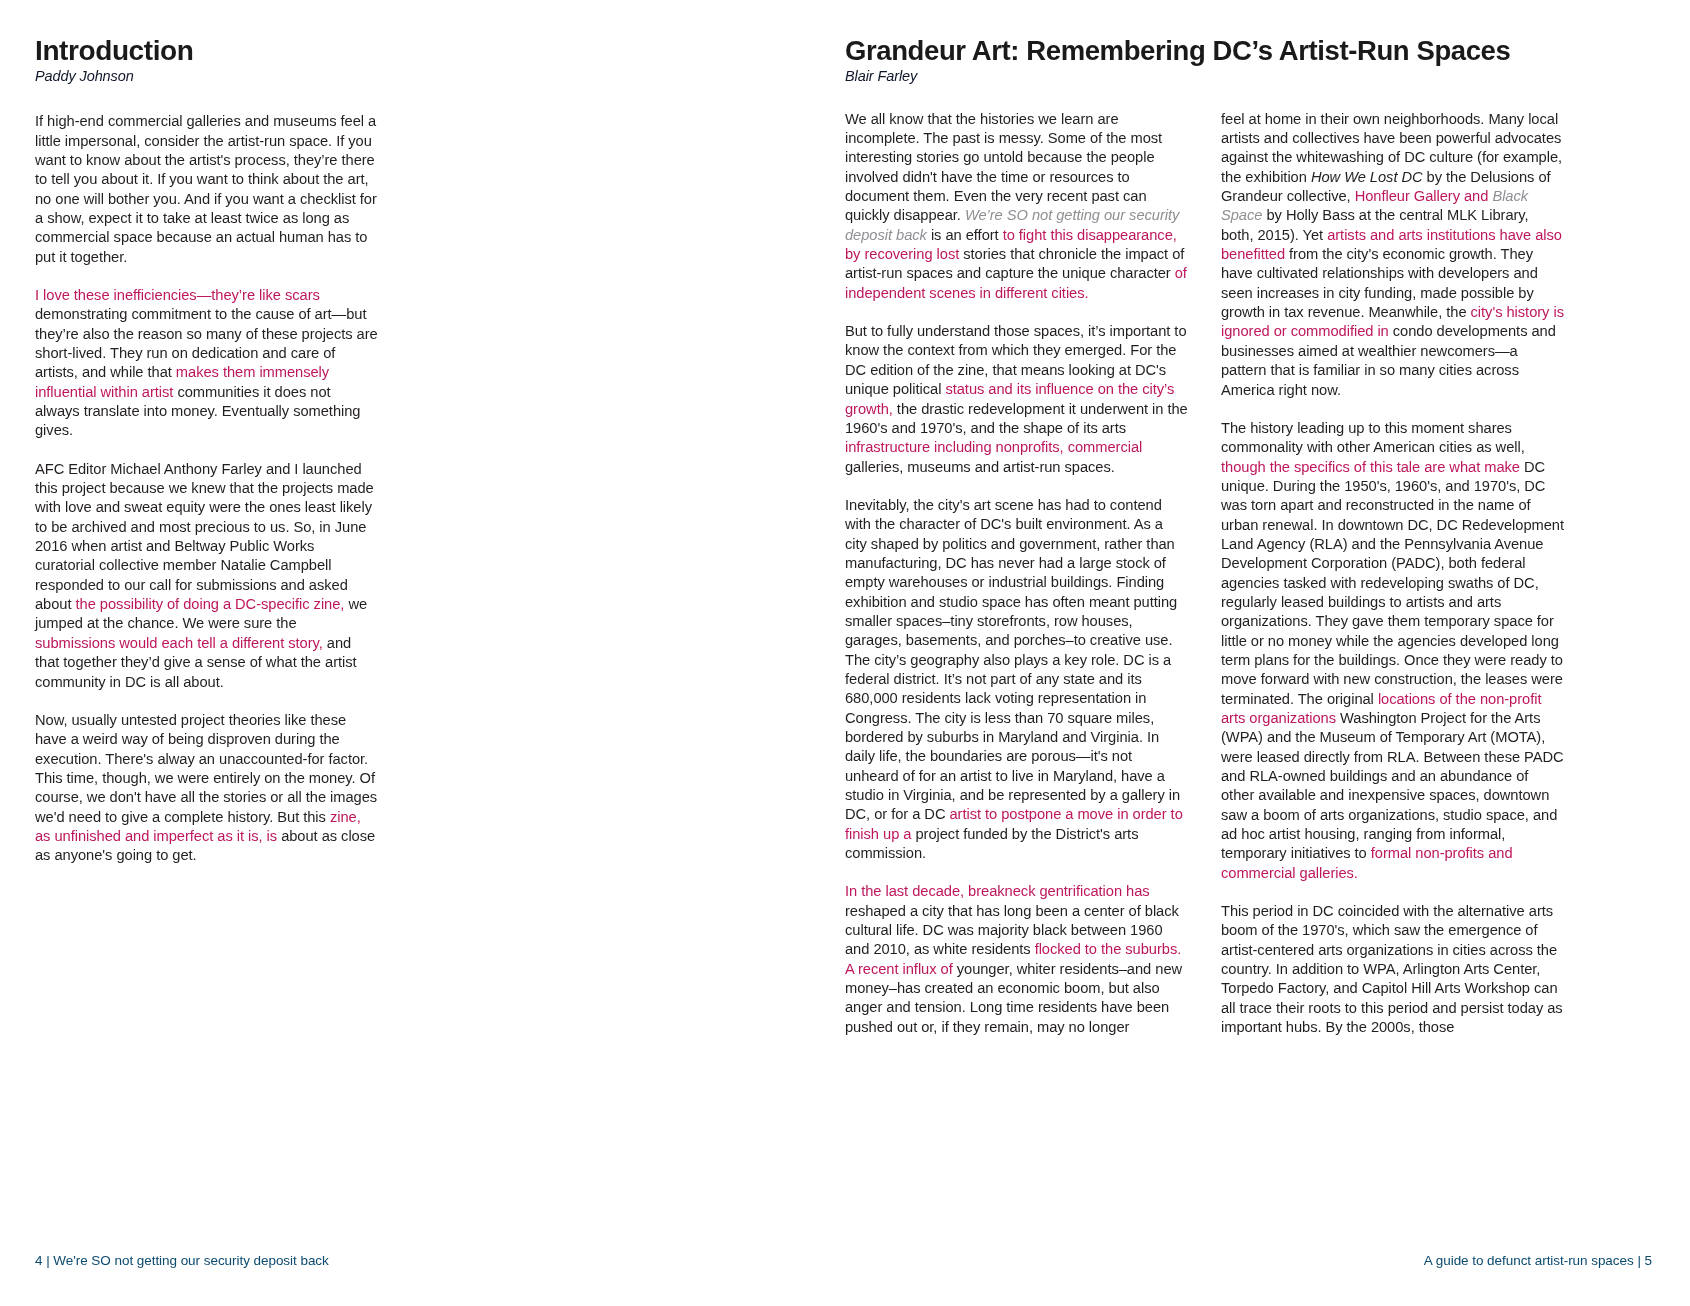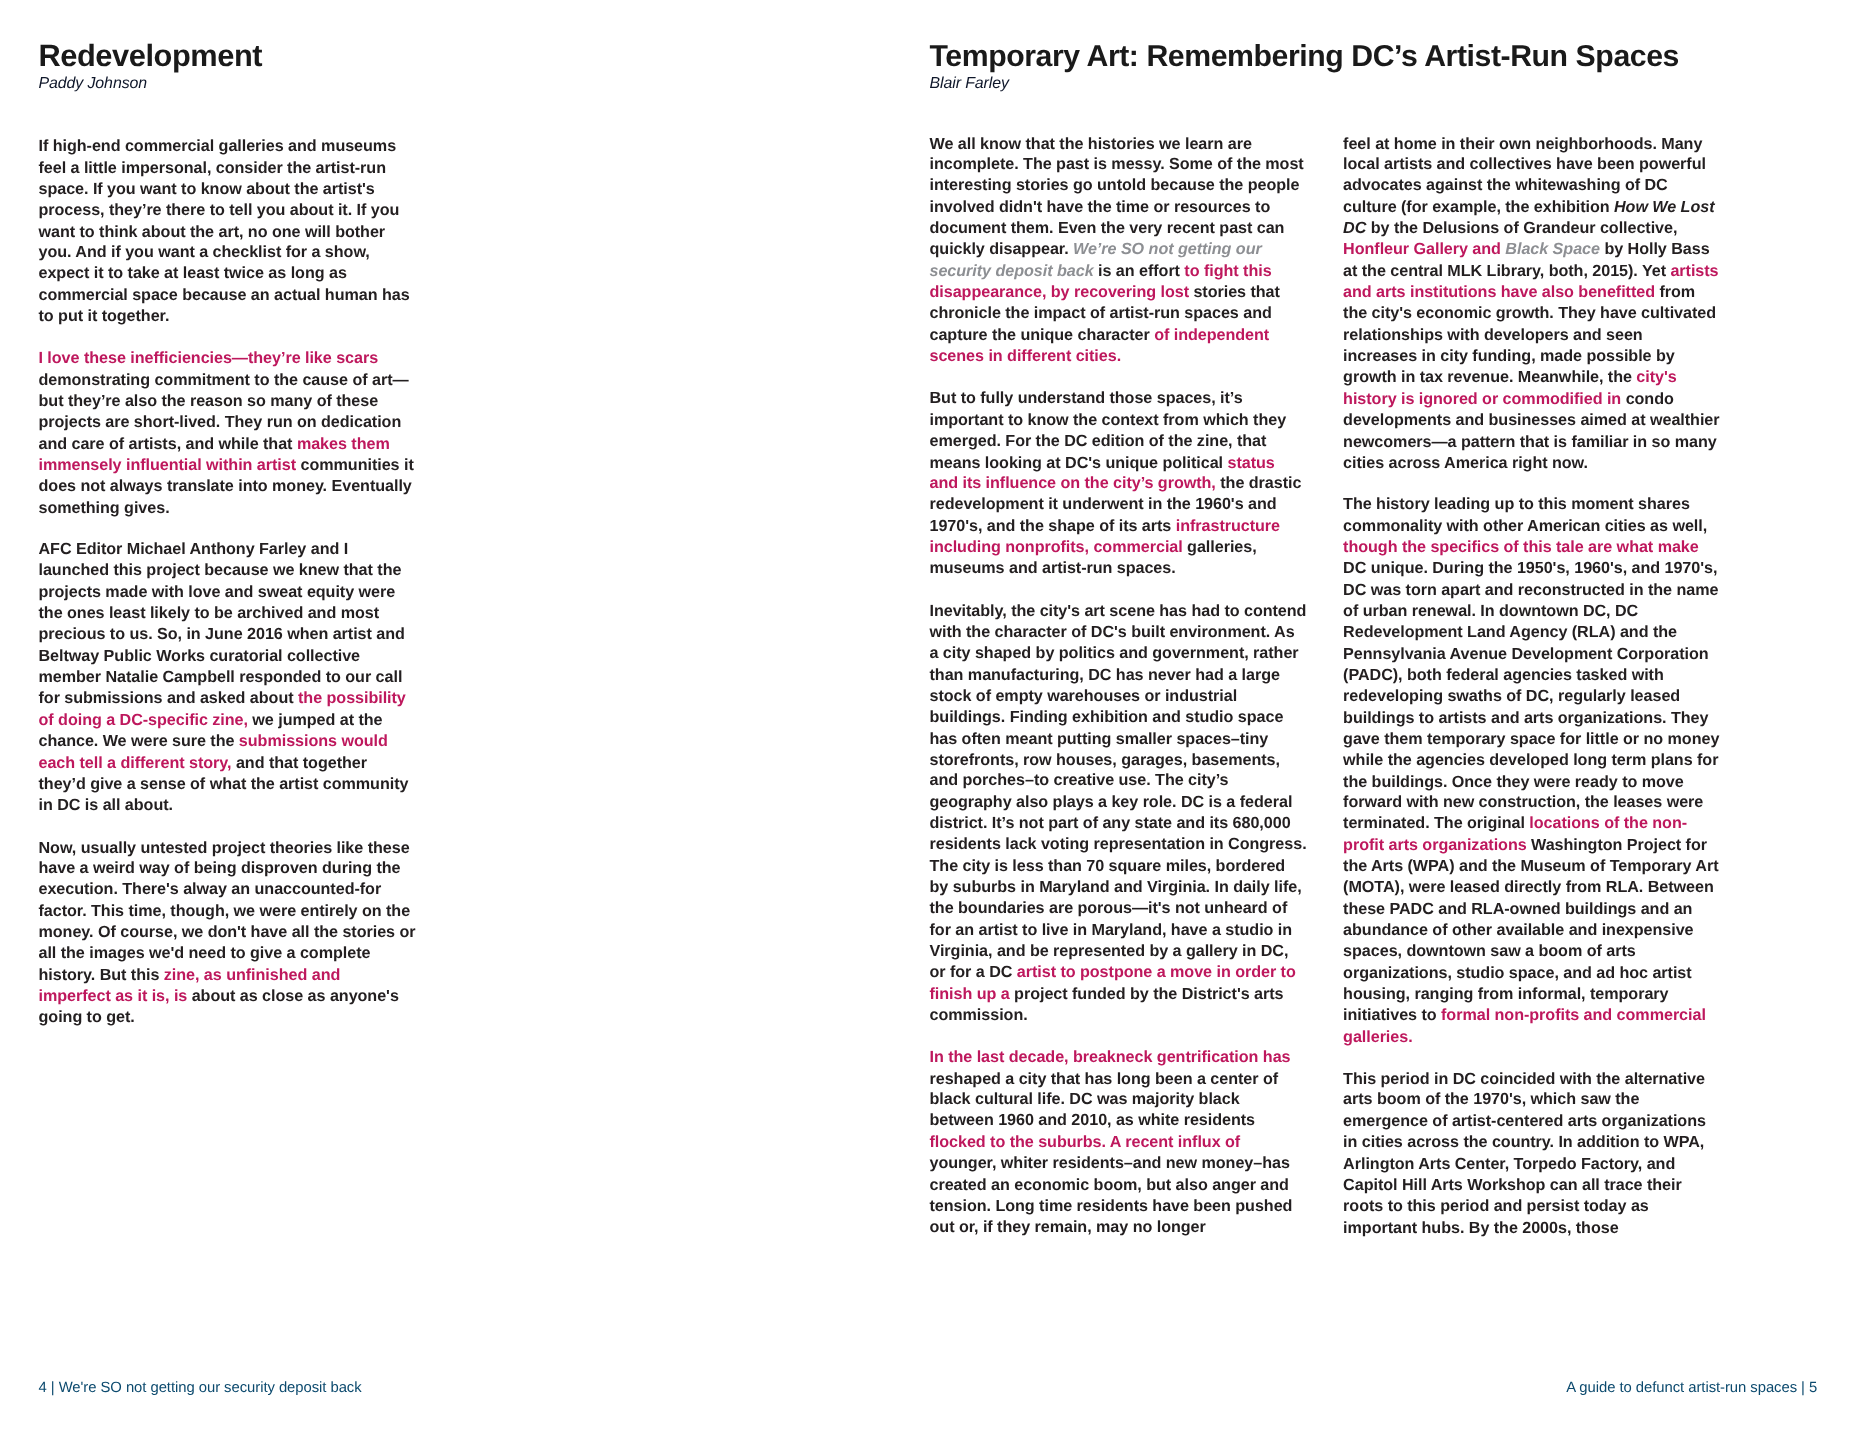--- a/index.html
+++ b/index.html
@@ -55,25 +55,24 @@
     display: flex;
     flex-direction: row;
     gap: 33px;
   }
   .col { width: 343px; }
   .col-narrow { width: 343px; }
 
   p.body {
     font-size: 14.7px;
     line-height: 19.35px;
-    margin: 16px 0 19px 0;
+    margin: 4px 0 19px 0;
     letter-spacing: -0.05px;
     color: #231f20;
     text-align: left;
-    font-weight: bold;
   }
   p.body:last-child { margin-bottom: 0; }
 
   .dim { color: #be185d; }
   .it  { font-style: italic; }
   .dim.it { color: #8d8f93; font-style: italic; }
 
   
   .footer {
     position: absolute;
@@ -90,41 +89,41 @@
   .right-head { padding-left: 0; }
 </style>
 </head>
 <body>
 
 <div class="spread">
 
   <div class="page page-left">
 
     <div class="article-head">
-      <h1 class="article-title">Redevelopment</h1>
+      <h1 class="article-title">Introduction</h1>
       <p class="article-author">Paddy Johnson</p>
     </div>
 
     <div class="cols">
       <div class="col col-left-body">
         <p class="body"><span>If high-end commercial galleries and museums feel a little impersonal, consider the artist-run space. If you want to know about the artist's process, they’re there to tell you about it. If you want to think about the art, no one will bother you. And if you want a checklist for a show, expect it to take at least twice as long as commercial space because an actual human has to put it together.</span></p>
         <p class="body"><span class="dim">I love these inefficiencies—they’re like scars </span><span>demonstrating commitment to the cause of art—but they’re also the reason so many of these projects are short-lived. They run on dedication and care of artists, and while that </span><span class="dim">makes them immensely influential within artist </span><span>communities it does not always translate into money. Eventually something gives.</span></p>
         <p class="body"><span>AFC Editor Michael Anthony Farley and I launched this project because we knew that the projects made with love and sweat equity were the ones least likely to be archived and most precious to us. So, in June 2016 when artist and Beltway Public Works curatorial collective member Natalie Campbell responded to our call for submissions and asked about </span><span class="dim">the possibility of doing a DC-specific zine, </span><span>we jumped at the chance. We were sure the </span><span class="dim">submissions would each tell a different story, </span><span>and that together they’d give a sense of what the artist community in DC is all about.</span></p>
         <p class="body"><span>Now, usually untested project theories like these have a weird way of being disproven during the execution. There's alway an unaccounted-for factor. This time, though, we were entirely on the money. Of course, we don't have all the stories or all the images we'd need to give a complete history. But this </span><span class="dim">zine, as unfinished and imperfect as it is, is </span><span>about as close as anyone's going to get.</span></p>
       </div>
       <div class="col"></div>
     </div>
 
     <div class="footer footer-left">4 | We're SO not getting our security deposit back</div>
   </div>
 
   <div class="page page-right">
 
     <div class="article-head right-head">
-      <h1 class="article-title article-title-wide">Temporary Art: Remembering DC’s Artist-Run Spaces</h1>
+      <h1 class="article-title article-title-wide">Grandeur Art: Remembering DC’s Artist-Run Spaces</h1>
       <p class="article-author">Blair Farley</p>
     </div>
 
     <div class="cols">
       <div class="col">
         <p class="body"><span>We all know that the histories we learn are incomplete. The past is messy. Some of the most interesting stories go untold because the people involved didn't have the time or resources to document them. Even the very recent past can quickly disappear. </span><span class="dim it">We’re SO not getting our security deposit back</span><span> is an effort </span><span class="dim">to fight this disappearance, by recovering lost </span><span>stories that chronicle the impact of artist-run spaces and capture the unique character </span><span class="dim">of independent scenes in different cities.</span></p>
         <p class="body"><span>But to fully understand those spaces, it’s important to know the context from which they emerged. For the DC edition of the zine, that means looking at DC's unique political </span><span class="dim">status and its influence on the city’s growth, </span><span>the drastic redevelopment it underwent in the 1960's and 1970's, and the shape of its arts </span><span class="dim">infrastructure including nonprofits, commercial </span><span>galleries, museums and artist-run spaces.</span></p>
         <p class="body"><span>Inevitably, the city's art scene has had to contend with the character of DC's built environment. As a city shaped by politics and government, rather than manufacturing, DC has never had a large stock of empty warehouses or industrial buildings. Finding exhibition and studio space has often meant putting smaller spaces–tiny storefronts, row houses, garages, basements, and porches–to creative use. The city’s geography also plays a key role. DC is a federal district. It’s not part of any state and its 680,000 residents lack voting representation in Congress. The city is less than 70 square miles, bordered by suburbs in Maryland and Virginia. In daily life, the boundaries are porous—it's not unheard of for an artist to live in Maryland, have a studio in Virginia, and be represented by a gallery in DC, or for a DC </span><span class="dim">artist to postpone a move in order to finish up a </span><span>project funded by the District's arts commission.</span></p>
         <p class="body"><span class="dim">In the last decade, breakneck gentrification has </span><span>reshaped a city that has long been a center of black cultural life. DC was majority black between 1960 and 2010, as white residents </span><span class="dim">flocked to the suburbs. A recent influx of </span><span>younger, whiter residents–and new money–has created an economic boom, but also anger and tension. Long time residents have been pushed out or, if they remain, may no longer</span></p>
       </div>

